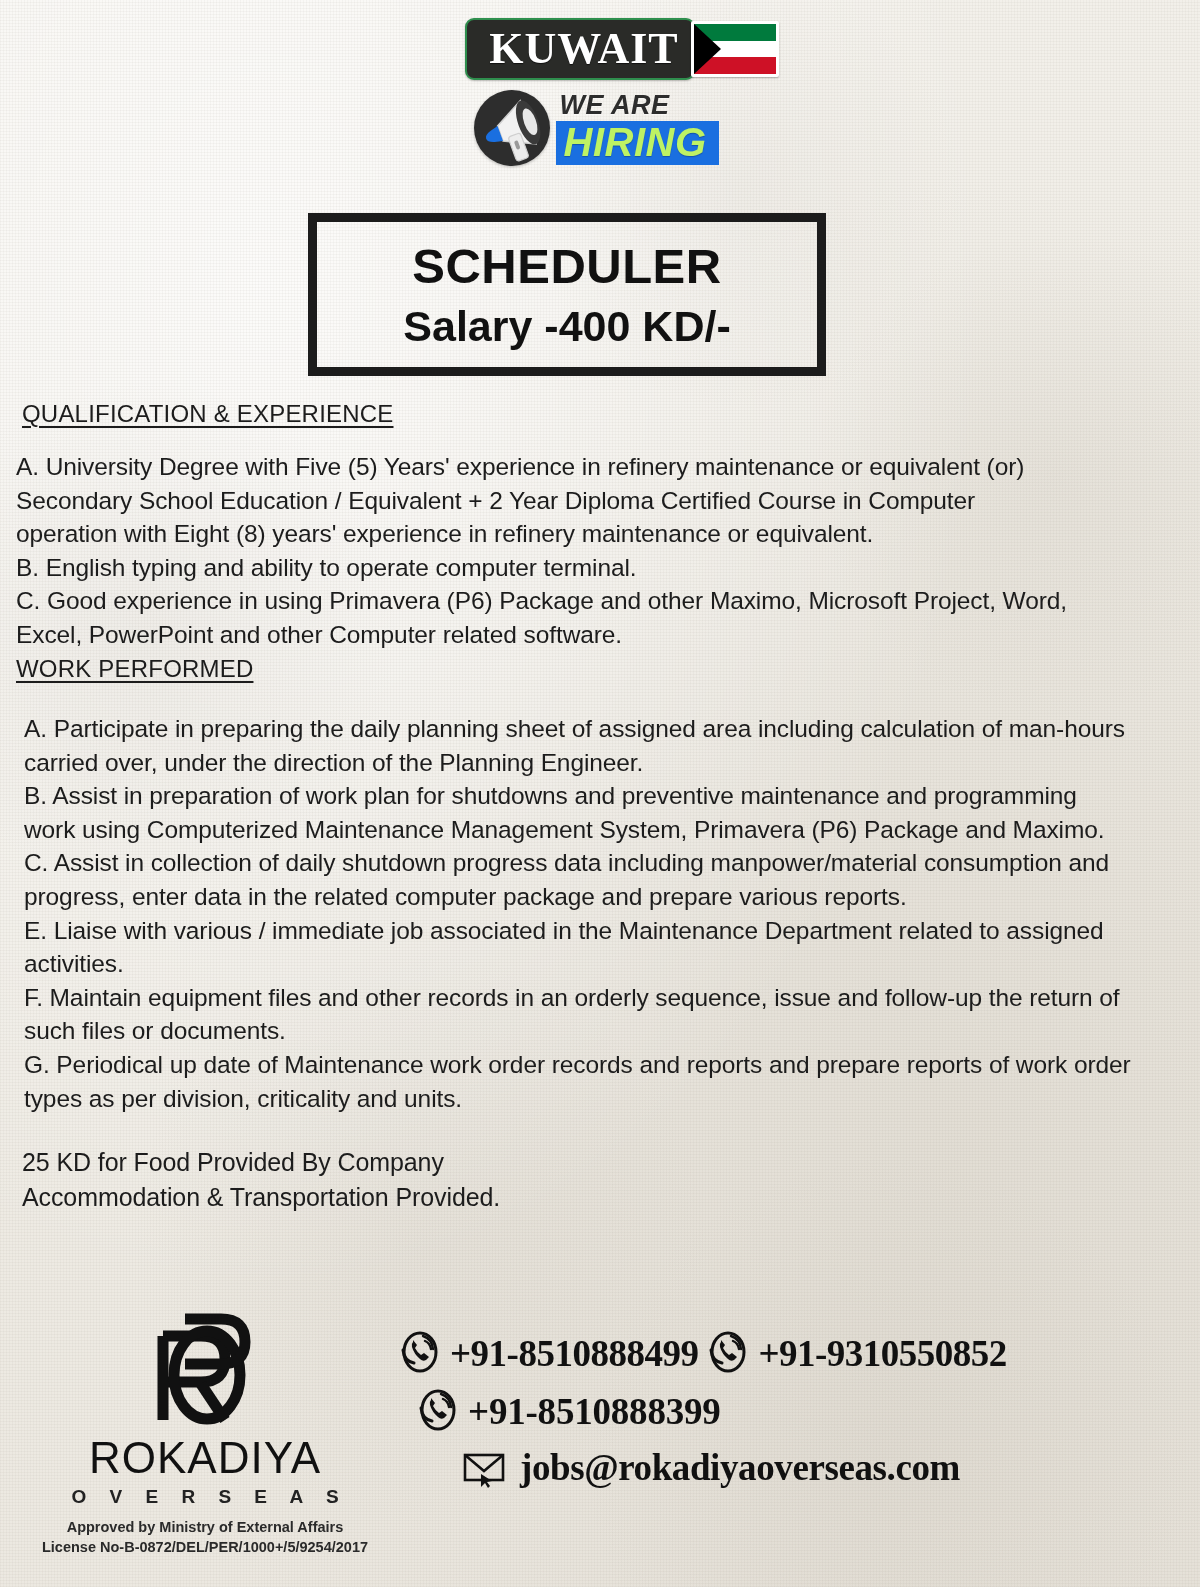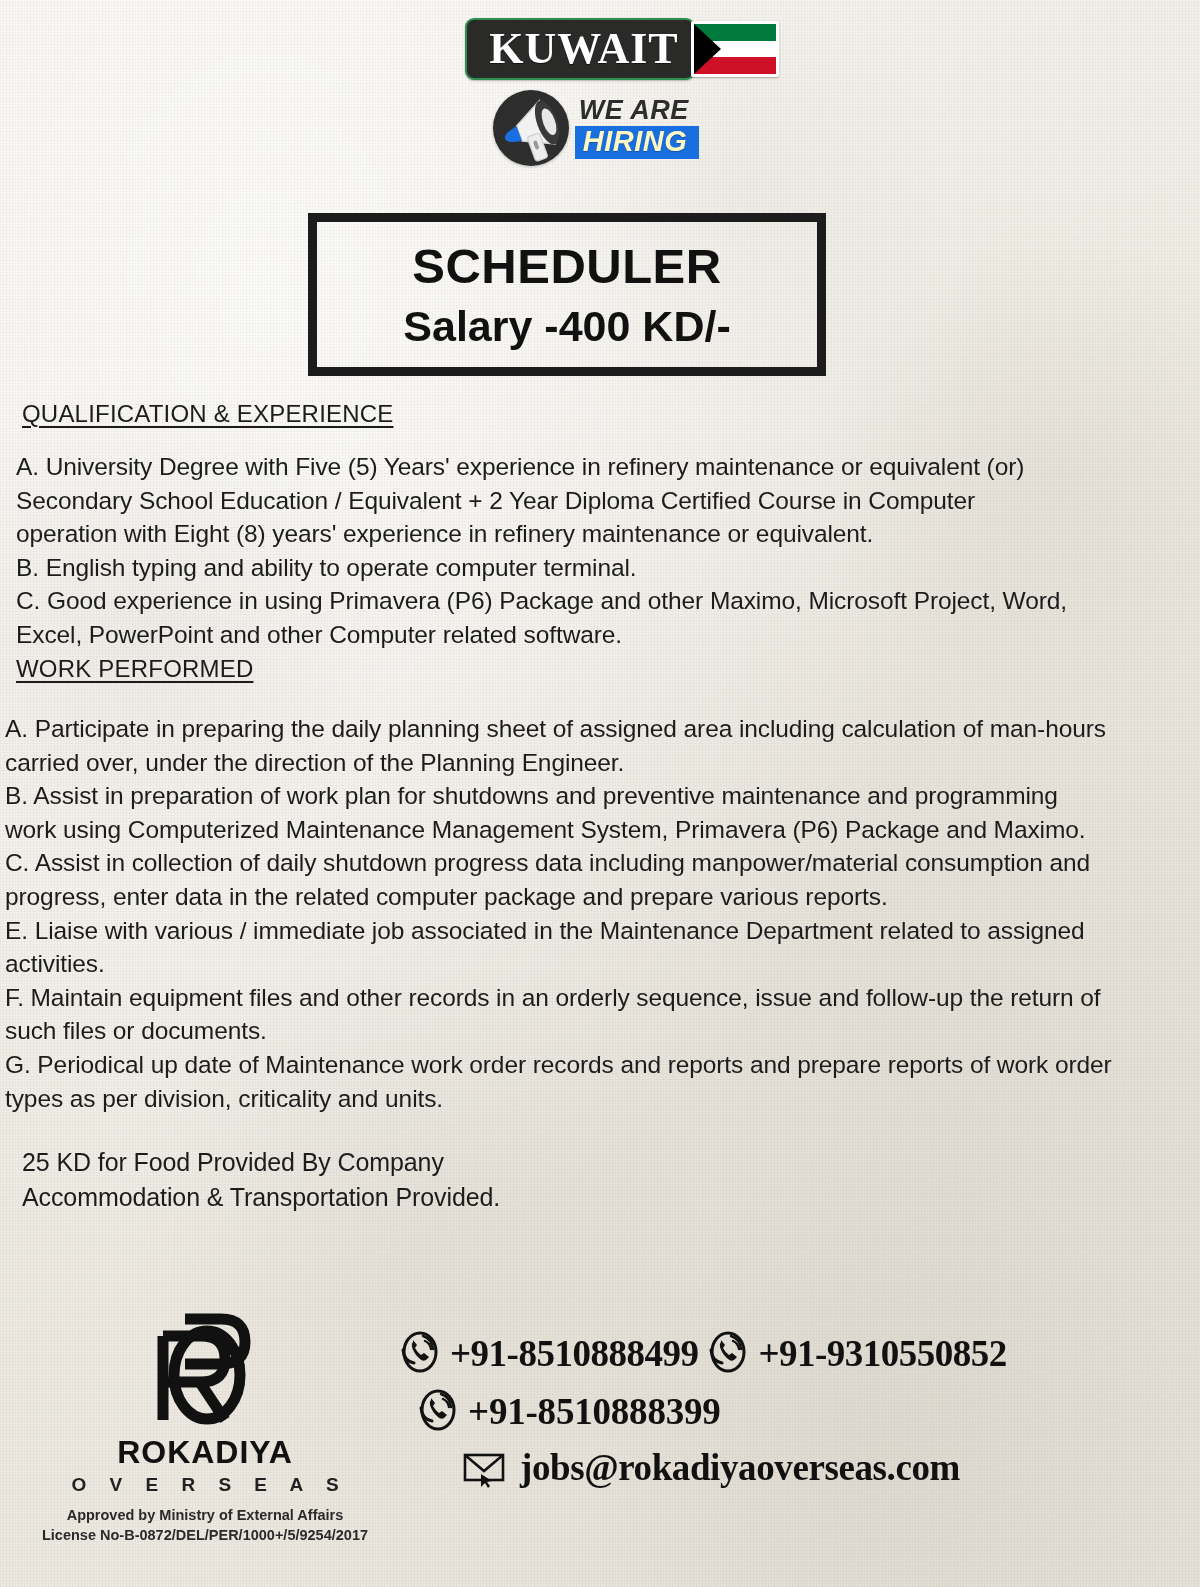--- a/index.html
+++ b/index.html
@@ -128,22 +128,22 @@
     font-size: 27px;
     font-weight: 800;
     font-style: italic;
     color: #2d2d2d;
     letter-spacing: .5px;
     padding-left: 4px;
     text-shadow: 0 1px 0 rgba(255,255,255,.5);
   }
   .hiring-bar {
     background: #1a6fe0;
-    color: #fef9c3;
-    font-size: 29px;
+    color: #bef264;
+    font-size: 40px;
     font-weight: 800;
     font-style: italic;
     letter-spacing: .5px;
     padding: 1px 12px 3px 8px;
     margin-top: 2px;
     text-shadow: 0 1px 1px rgba(0,0,0,.25);
   }
 
   
   .title-box {
@@ -190,37 +190,37 @@
   #work-heading { left: 16px; top: 655px; }
 
   .body-text {
     position: absolute;
     font-size: 24.5px;
     line-height: 33.6px;
     color: #1c1c1c;
     letter-spacing: -0.1px;
   }
   #qualification-body { left: 16px; top: 450px; width: 1100px; }
-  #work-body { left: 5px; top: 712px; width: 1160px; }
+  #work-body { left: 24px; top: 712px; width: 1160px; }
   #benefits-body { left: 22px; top: 1145px; width: 900px; font-size: 25px; line-height: 35px; }
   .body-text p { margin: 0; }
 
   
   .footer { position: absolute; left: 0; right: 0; top: 1290px; height: 297px; }
 
   .brand-block {
     position: absolute;
     left: 40px; top: 12px;
     width: 330px;
     text-align: center;
   }
   .logo-mark { margin: 0 auto; display: block; }
   .brand-name {
-    font-size: 32px;
-    font-weight: 700;
+    font-size: 44px;
+    font-weight: 400;
     letter-spacing: 1px;
     color: #111;
     line-height: 1;
     margin-top: 2px;
   }
   .brand-sub {
     font-size: 19px;
     font-weight: 600;
     letter-spacing: 9px;
     color: #222;

